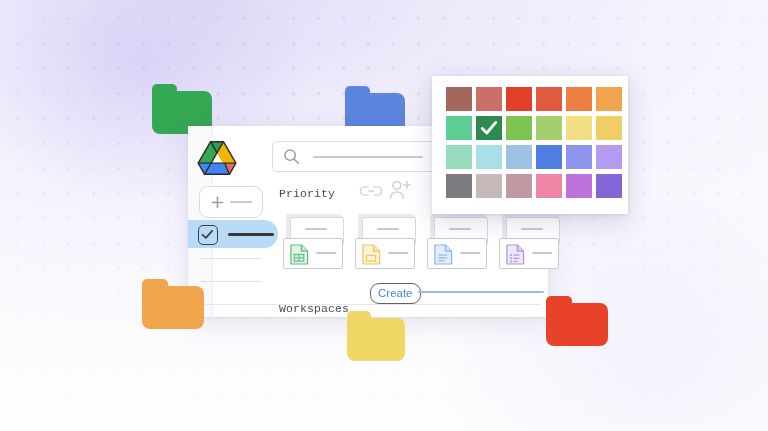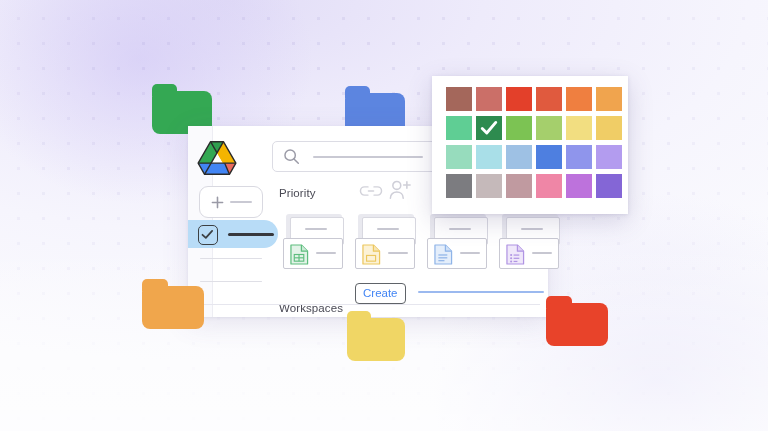--- a/index.html
+++ b/index.html
@@ -50,35 +50,35 @@
   .new-plus{position:absolute;left:11px;top:8px;width:13px;height:13px;}
   .new-line{position:absolute;left:30px;top:14px;width:22px;height:1.8px;background:#c9c9d3;border-radius:2px;}
 
   .nav-active{position:absolute;left:188px;top:220px;width:90px;height:28px;background:#b8dcf7;border-radius:0 14px 14px 0;}
   .nav-check{position:absolute;left:10px;top:5px;width:18px;height:18px;border:1.7px solid #3c4043;border-radius:5px;}
   .nav-check svg{position:absolute;left:2px;top:2px;}
   .nav-aline{position:absolute;left:40px;top:13px;width:46px;height:2.6px;background:#37383d;border-radius:2px;}
 
   .nav-row{position:absolute;left:200px;height:1.4px;background:#dfdfe6;border-radius:2px;}
 
-  .label{position:absolute;color:#4a4a55;font-size:11.5px;letter-spacing:.1px;}
+  .label{position:absolute;color:#4a4a55;font-size:11.5px;letter-spacing:.1px;font-family:Liberation Mono, monospace;}
 
   .icon-faint{position:absolute;}
 
   .cards{position:absolute;left:282px;top:214px;display:flex;gap:10px;}
   .fcard{position:relative;width:62px;height:54px;}
   .fcard .shadow{position:absolute;left:4px;top:0;width:56px;height:30px;background:#e9e9ef;border-radius:3px;}
   .fcard .top{position:absolute;left:8px;top:3px;width:52px;height:26px;background:#fff;border:1px solid #d8d8e0;border-radius:2px;}
   .fcard .topline{position:absolute;left:14px;top:10px;width:22px;height:1.5px;background:#c7c7d1;border-radius:2px;}
   .fcard .bottom{position:absolute;left:1px;top:24px;width:58px;height:29px;background:#fff;border:1px solid #c9c9d3;border-radius:2px;}
   .fcard .btline{position:absolute;left:32px;top:13px;width:20px;height:1.5px;background:#c7c7d1;border-radius:2px;}
   .doc-ic{position:absolute;left:6px;top:5px;width:19px;height:21px;}
 
   .ws-label{position:absolute;left:279px;top:286px;margin-top:16px;}
-  .create-btn{position:absolute;left:355px;top:283px;height:19px;padding:0 7px;border:1px solid #5f6368;border-radius:4px;
+  .create-btn{position:absolute;left:370px;top:283px;height:19px;padding:0 7px;border:1px solid #5f6368;border-radius:9px;
     background:#fff;color:#4285f4;font-size:11.5px;line-height:19px;}
   .ws-line{position:absolute;left:418px;top:291px;width:126px;height:1.6px;background:#9bb9ef;border-radius:2px;}
   .ws-sep{position:absolute;left:200px;top:304px;width:340px;height:1.2px;background:#e6e6ee;}
 
   
   .picker{position:absolute;left:432px;top:76px;width:196px;height:138px;background:#fff;
     box-shadow:0 7px 24px rgba(80,70,125,.20), 0 1px 4px rgba(80,70,125,.14);}
   .swatch-grid{position:absolute;left:14px;top:11px;display:grid;grid-template-columns:repeat(6,26px);
     grid-auto-rows:24px;column-gap:4px;row-gap:5px;}
   .sw{width:26px;height:24px;position:relative;}

